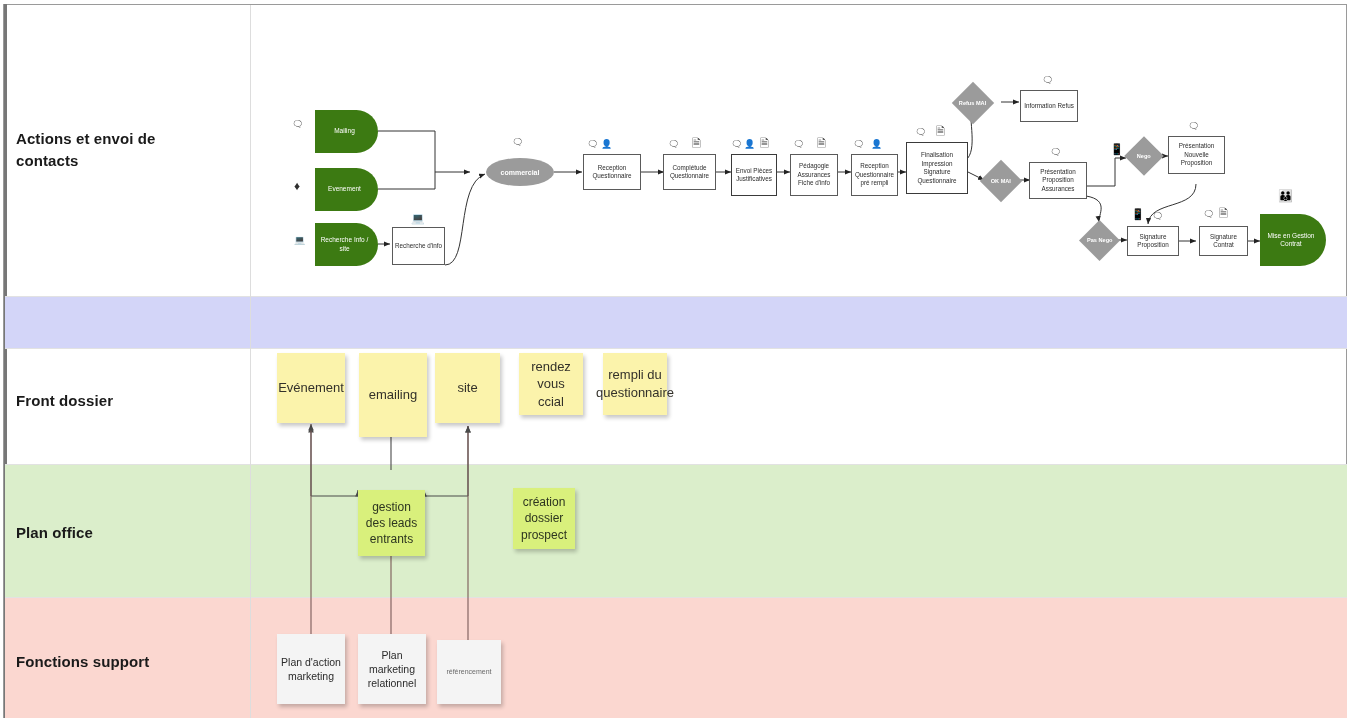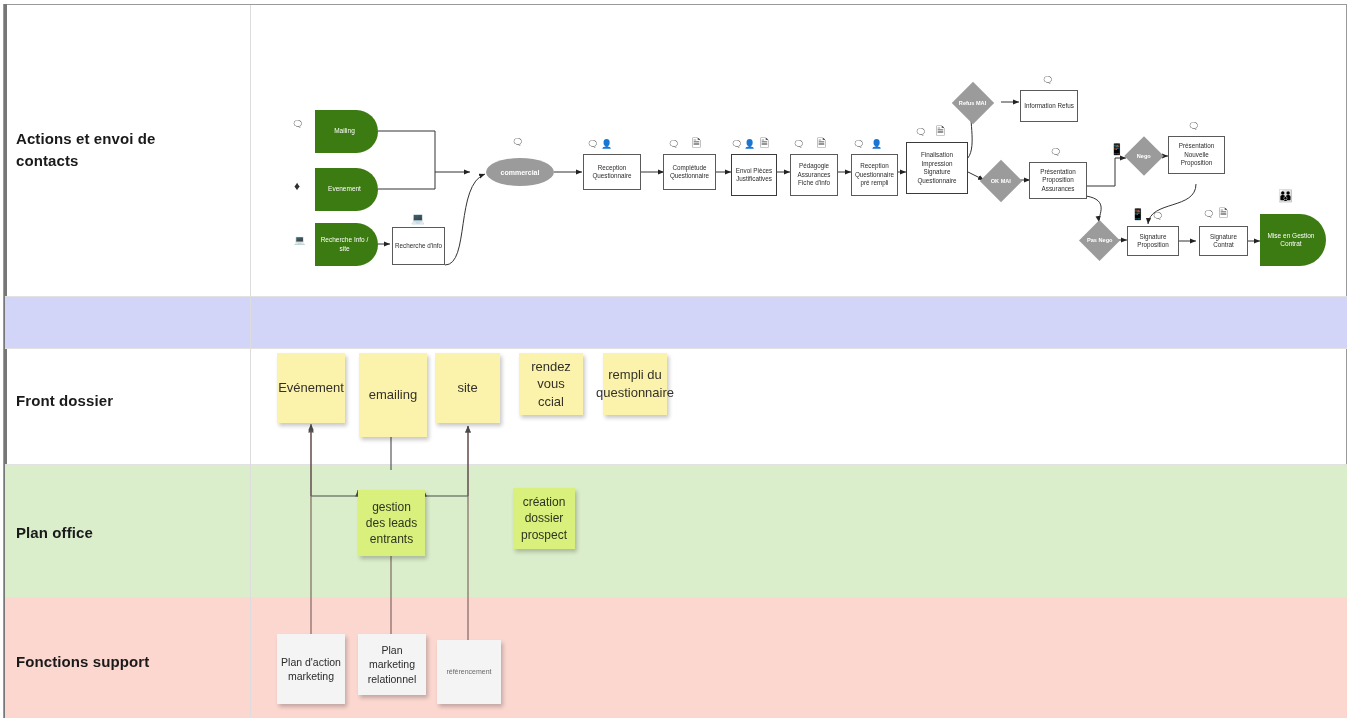--- a/index.html
+++ b/index.html
@@ -213,16 +213,16 @@
   <div class="note note-y" style="left:277px;top:353px;width:68px;height:70px">Evénement</div>
   <div class="note note-y" style="left:359px;top:353px;width:68px;height:84px">emailing</div>
   <div class="note note-y" style="left:435px;top:353px;width:65px;height:70px">site</div>
   <div class="note note-y" style="left:519px;top:353px;width:64px;height:62px">rendez vous ccial</div>
   <div class="note note-y" style="left:603px;top:353px;width:64px;height:62px">rempli du questionnaire</div>
 
   <div class="note note-g" style="left:358px;top:490px;width:67px;height:66px">gestion des leads entrants</div>
   <div class="note note-g" style="left:513px;top:488px;width:62px;height:61px">création dossier prospect</div>
 
   <div class="note note-w" style="left:277px;top:634px;width:68px;height:70px">Plan d'action marketing</div>
-  <div class="note note-w" style="left:358px;top:634px;width:68px;height:61px">Plan marketing relationnel</div>
+  <div class="note note-w" style="left:358px;top:634px;width:68px;height:70px">Plan marketing relationnel</div>
   <div class="note note-w small" style="left:437px;top:640px;width:64px;height:64px">référencement</div>
 
 </div>
 
 </body></html>

